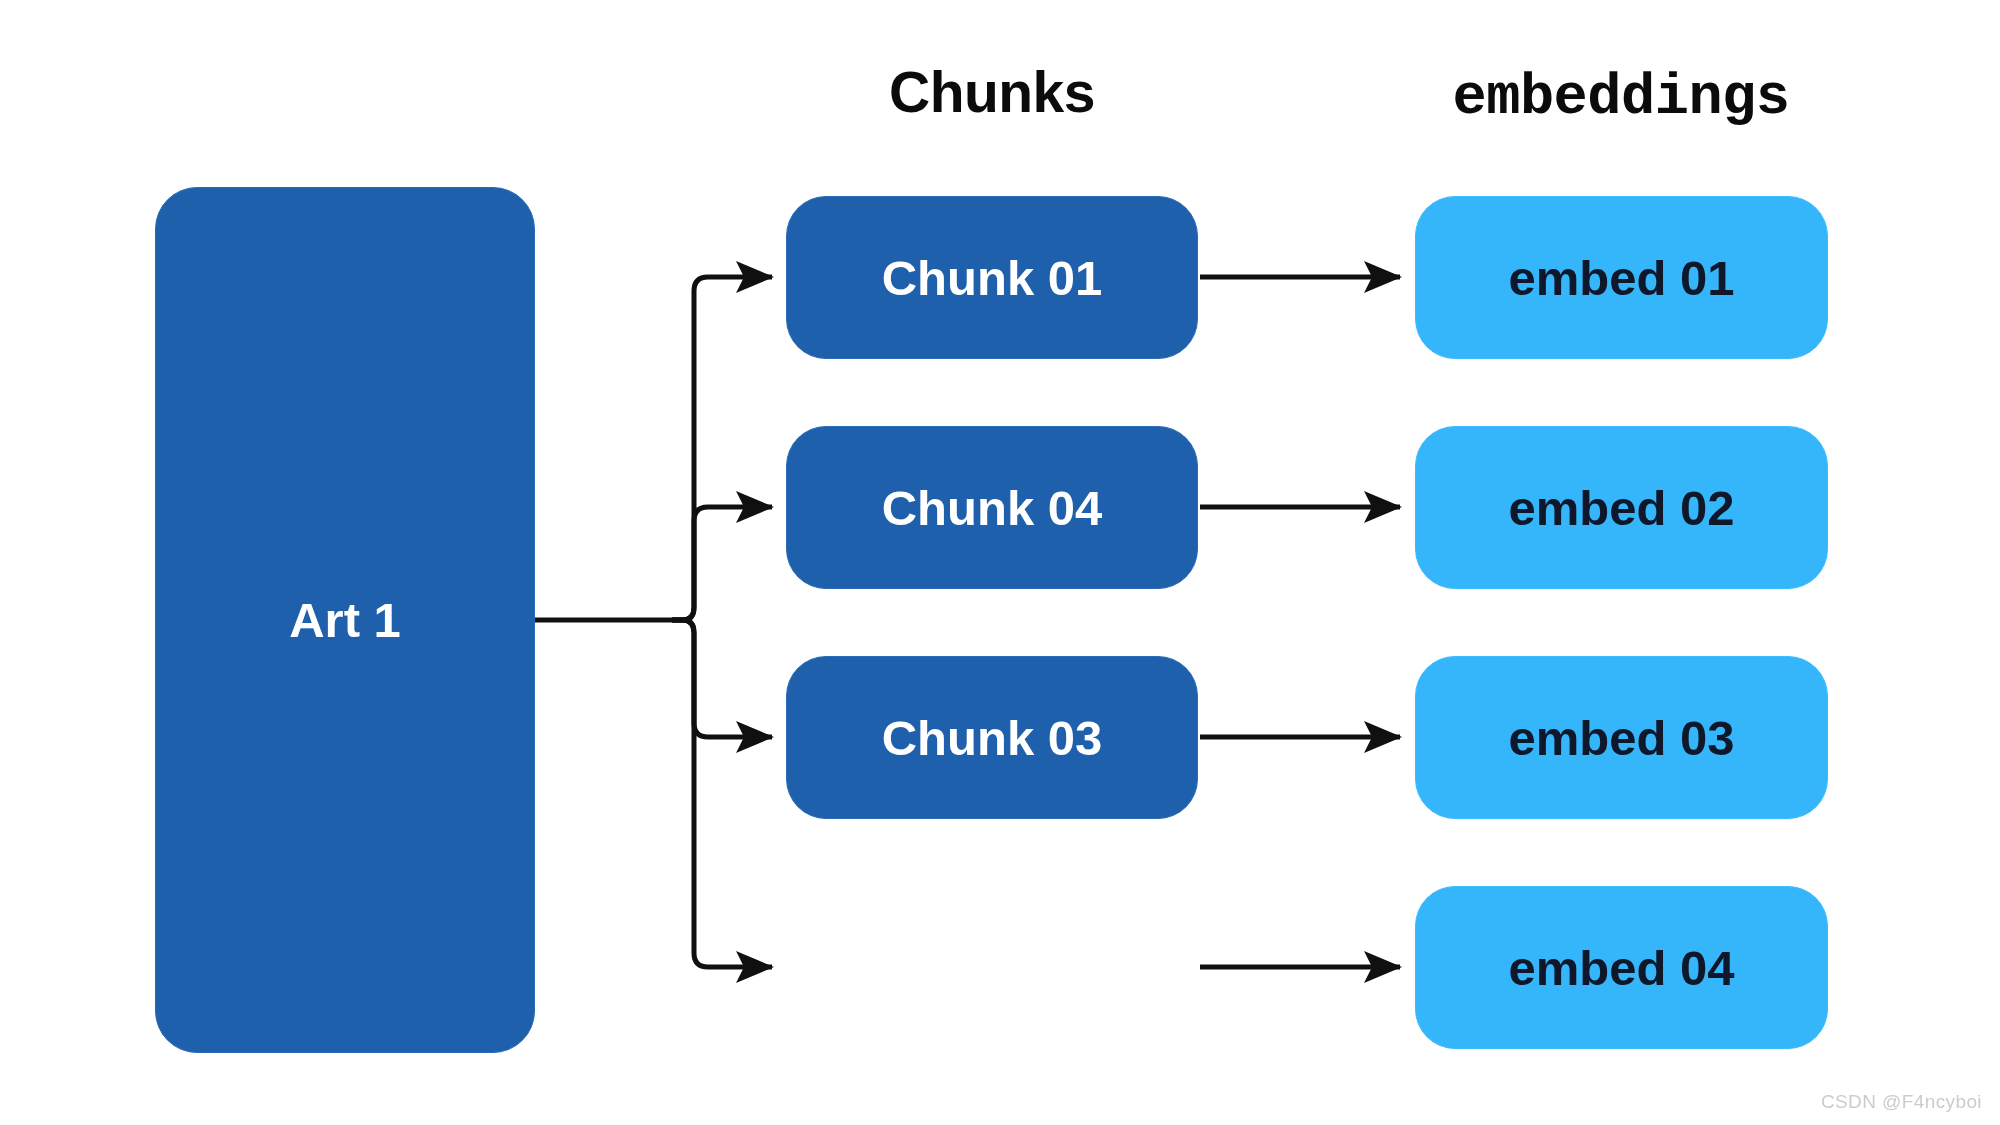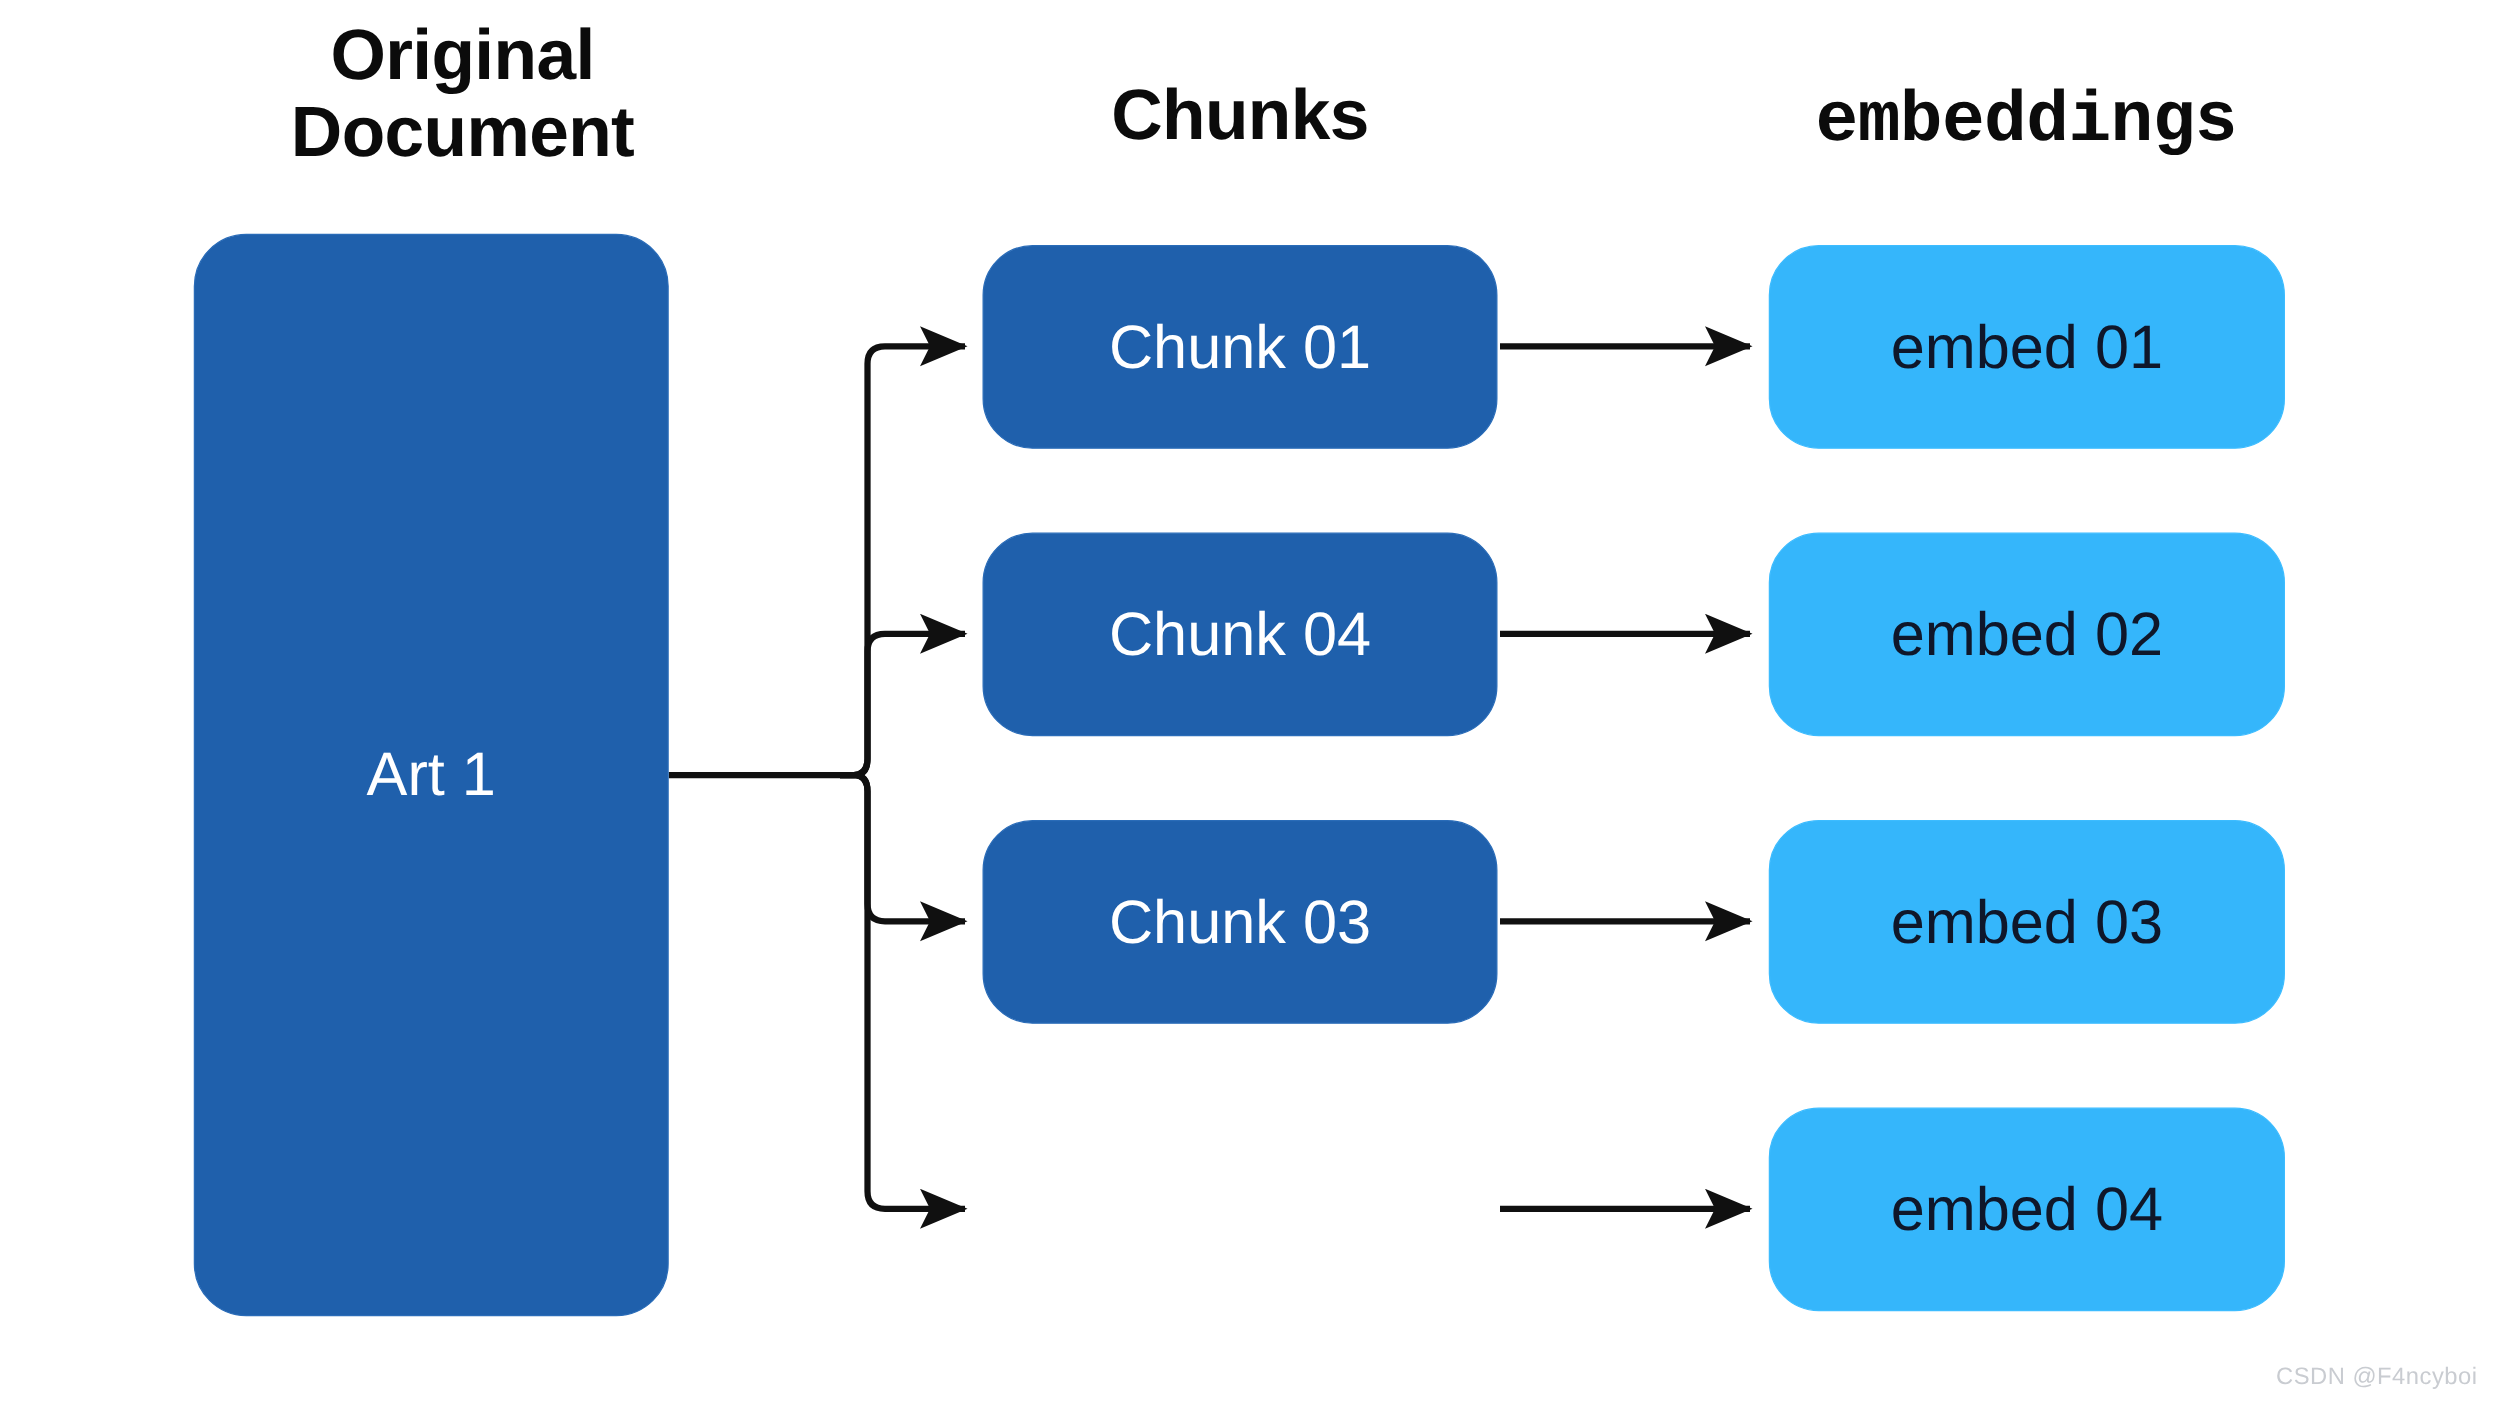--- a/index.html
+++ b/index.html
@@ -48,21 +48,21 @@
     font-size: 57px;
     font-family: Liberation Mono, monospace;
   }
 
   
   .node {
     position: absolute;
     display: flex;
     align-items: center;
     justify-content: center;
-    font-weight: normal;
+    font-weight: bold;
     box-sizing: border-box;
     border-radius: 38px;
     text-align: center;
   }
 
   #doc-box {
     left: 155px;
     top: 187px;
     width: 380px;
     height: 866px;
@@ -121,22 +121,20 @@
     font-family: "Liberation Sans", "DejaVu Sans", sans-serif;
     letter-spacing: 0.4px;
     margin-left: 42px;
   }
 </style>
 </head>
 <body>
 
 <div id="canvas">
 
-  <div class="col-title" id="title-document">Original
-Document</div>
 
   <div class="col-title" id="title-chunks">Chunks</div>
 
   <div class="col-title" id="title-embeddings">embeddings</div>
 
   <svg id="connectors" viewBox="0 0 2000 1125" xmlns="http://www.w3.org/2000/svg">
     <defs>
       <marker id="arrow" markerWidth="9" markerHeight="9" refX="7.2" refY="3.2" orient="auto" markerUnits="strokeWidth">
         <path d="M0,0 L7.6,3.2 L0,6.4 L1.6,3.2 Z" fill="#101010"></path>
       </marker>

